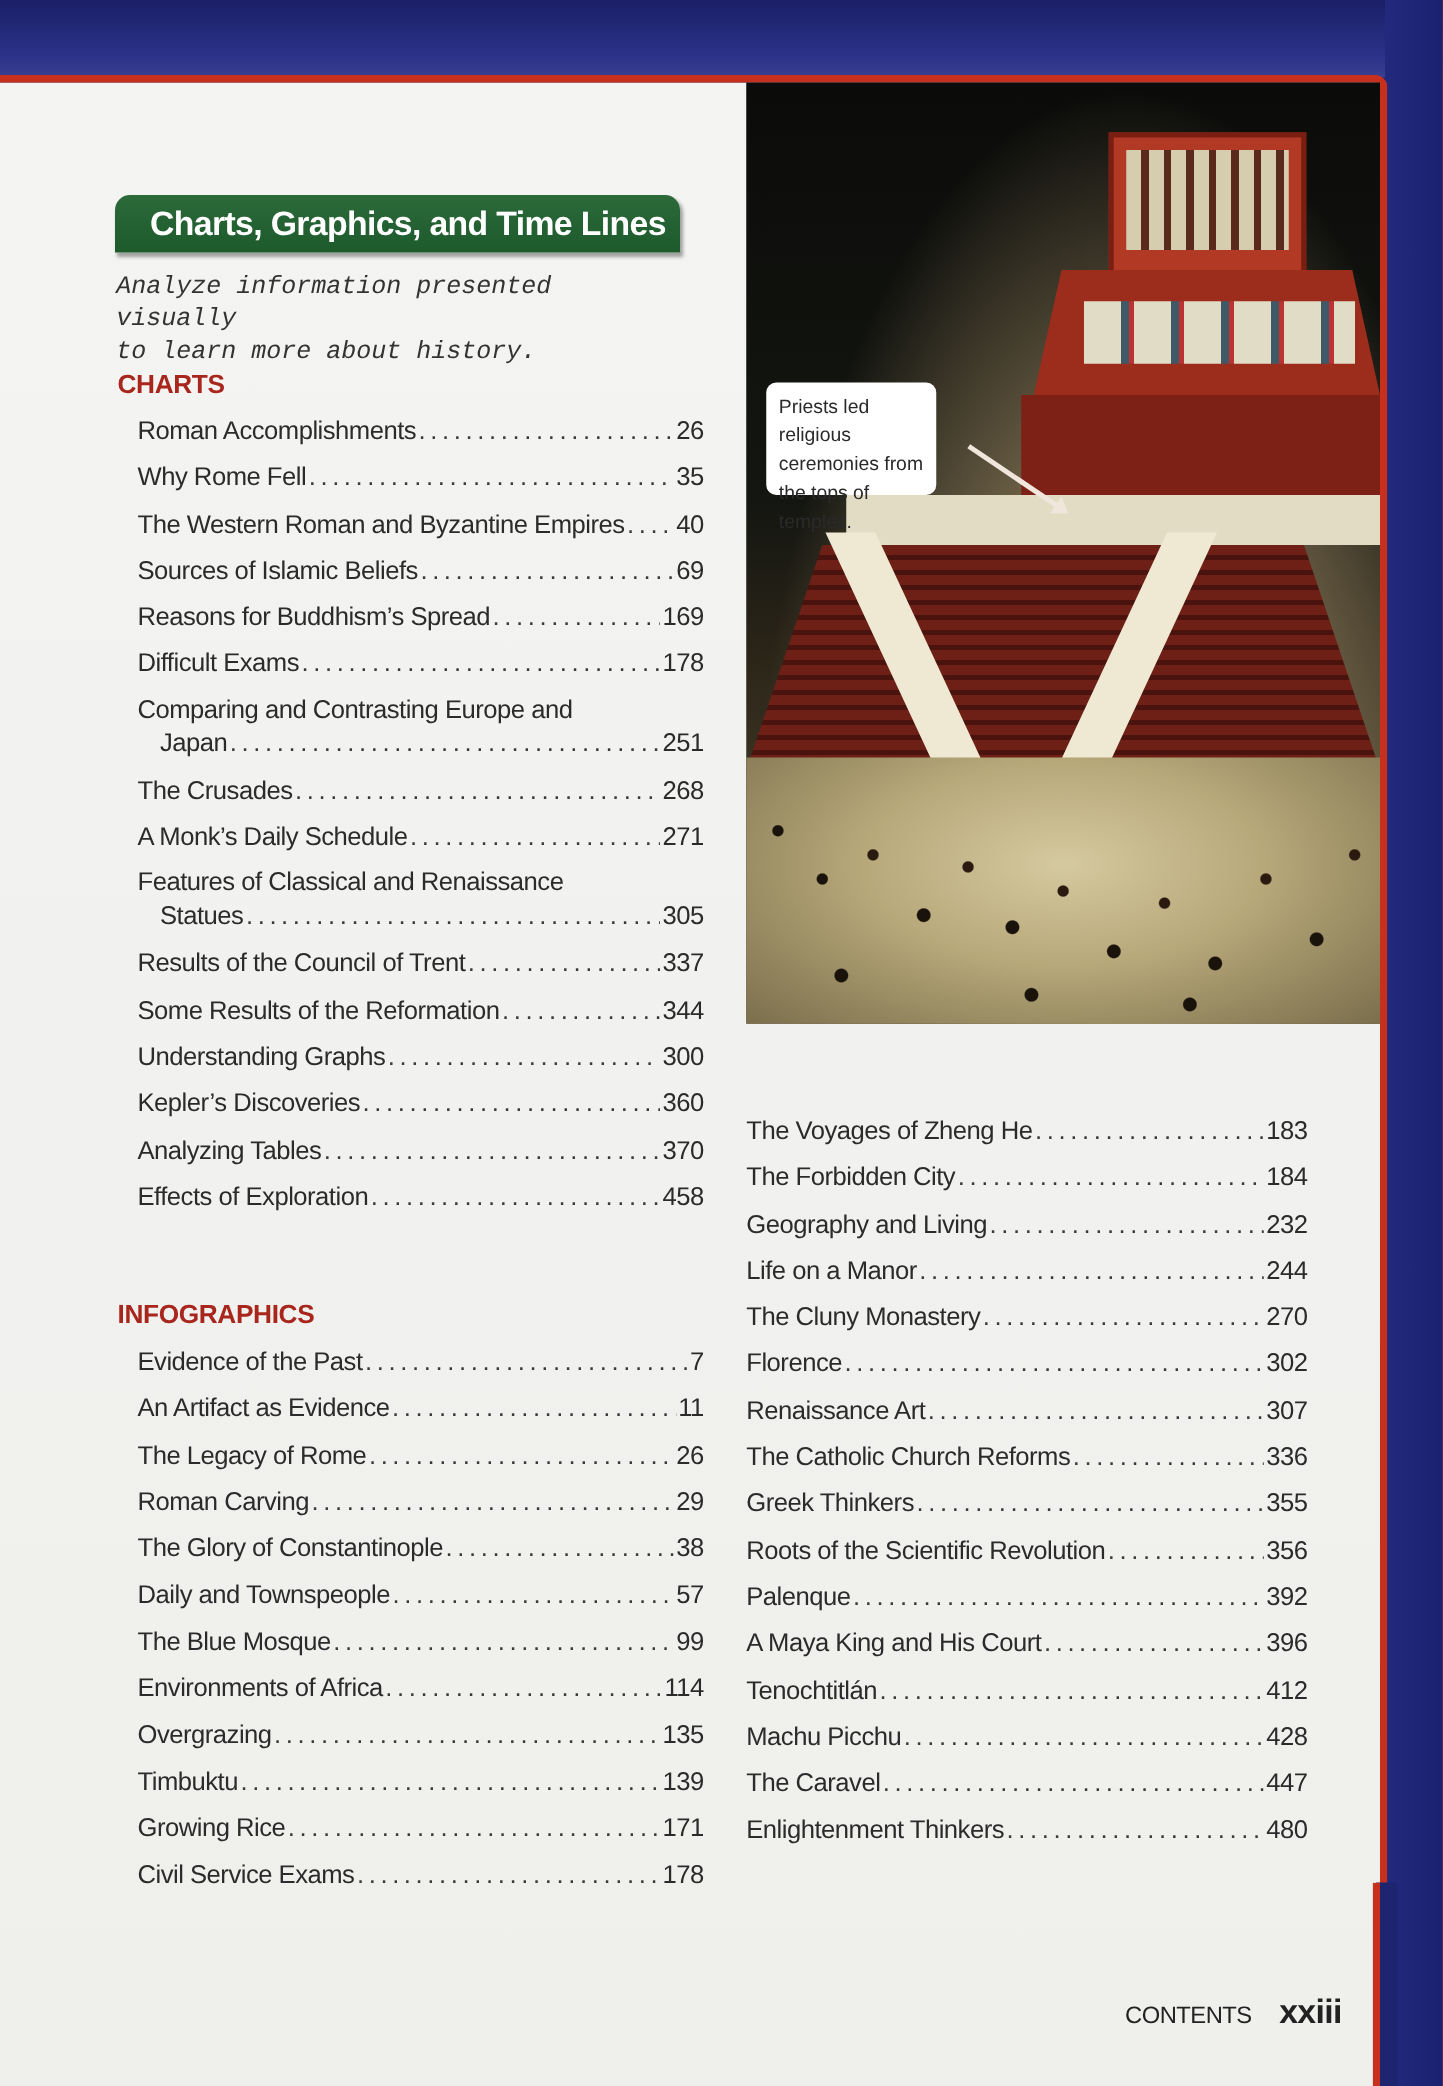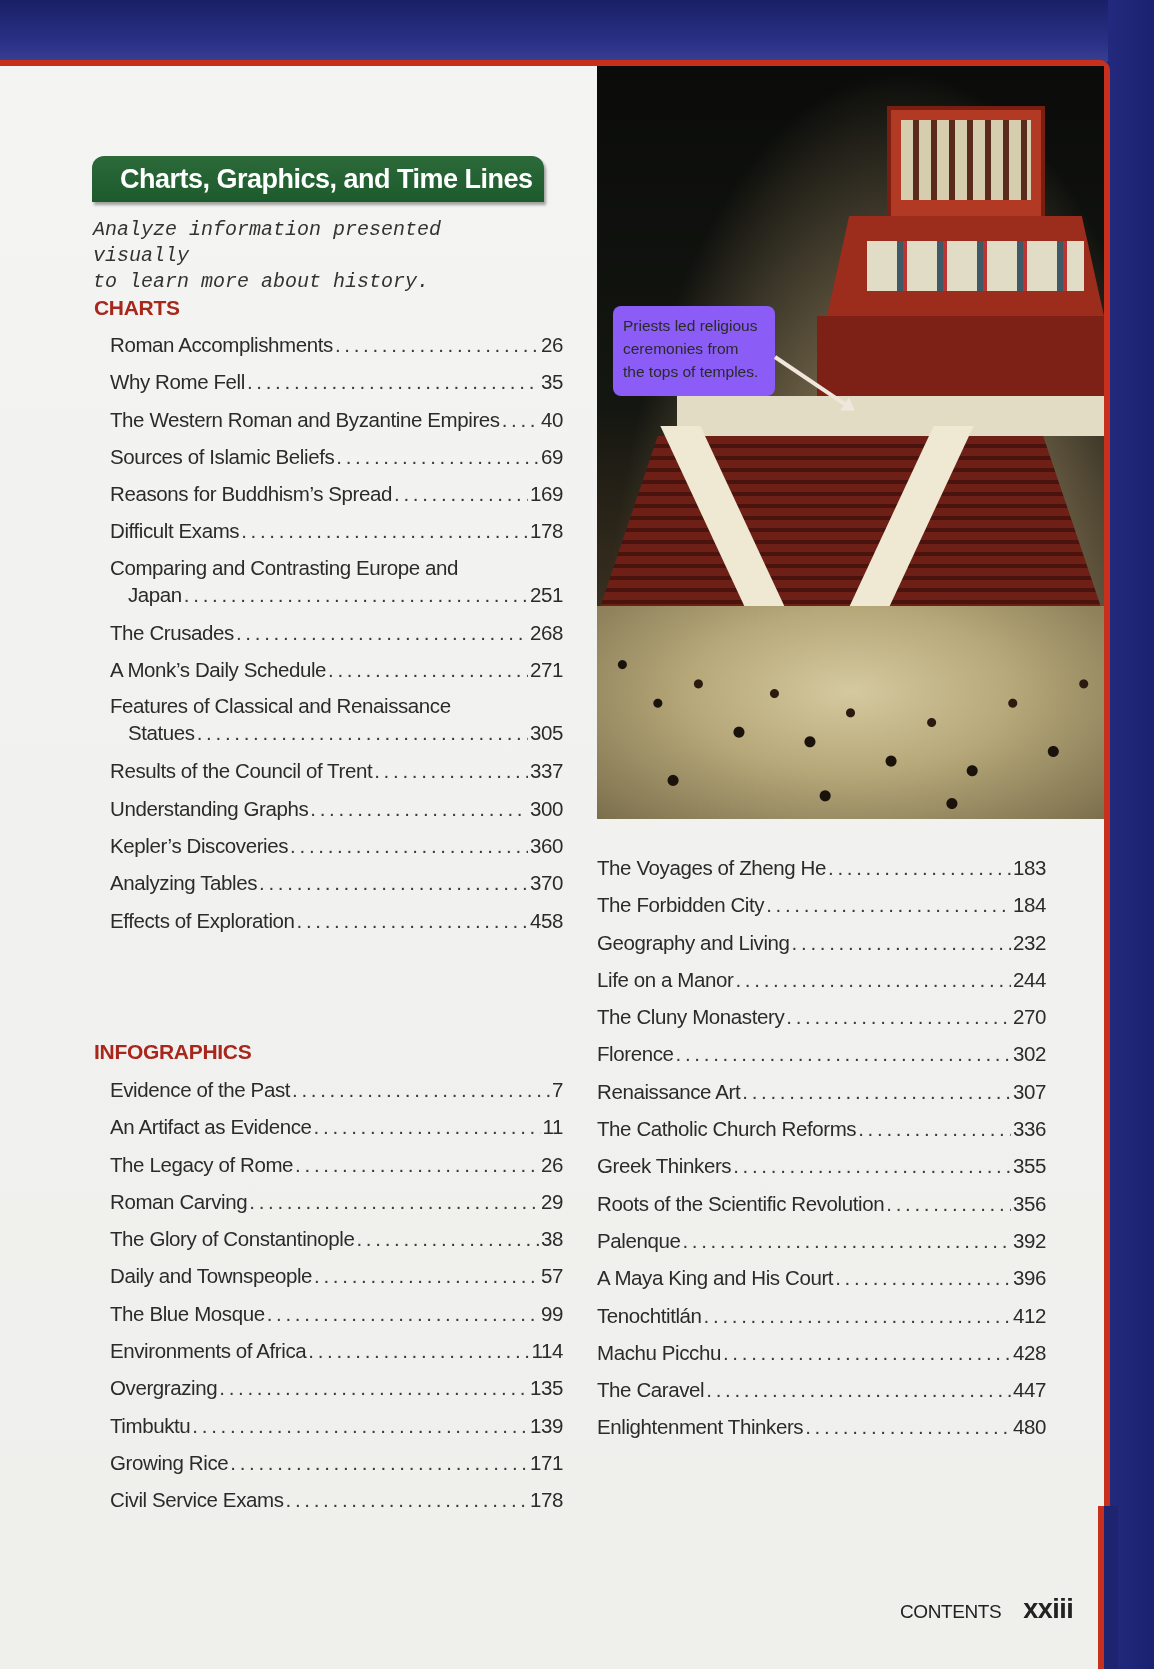--- a/index.html
+++ b/index.html
@@ -89,22 +89,22 @@
         radial-gradient(circle at 66% 50%, #2a1a10 0 4px, transparent 5px),
         radial-gradient(circle at 74% 75%, #1a130c 0 5px, transparent 6px),
         radial-gradient(circle at 82% 40%, #2a1a10 0 4px, transparent 5px),
         radial-gradient(circle at 90% 65%, #1a130c 0 5px, transparent 6px),
         radial-gradient(circle at 96% 30%, #2a1a10 0 4px, transparent 5px),
         radial-gradient(circle at 15% 80%, #1a130c 0 5px, transparent 6px),
         radial-gradient(circle at 45% 88%, #1a130c 0 5px, transparent 6px),
         radial-gradient(circle at 70% 92%, #1a130c 0 5px, transparent 6px);
     }
     .callout {
-      position: absolute; left: 613px; top: 306px; width: 162px; height: 90px;
-      background: #8b5cf6; border-radius: 8px;
+      position: absolute; left: 613px; top: 306px; width: 136px; height: 90px;
+      background: #ffffff; border-radius: 8px;
       padding: 8px 10px; box-sizing: border-box;
       color: #2a2a2a; font-size: 15.5px; line-height: 23px;
     }
     .callout-arrow {
       position: absolute; left: 775px; top: 355px; width: 90px; height: 4px;
       background: #f0e6dc; transform: rotate(34deg); transform-origin: left center;
     }
     .callout-arrow::after {
       content: ""; position: absolute; right: -6px; top: -6px;
       border-left: 12px solid #f0e6dc; border-top: 8px solid transparent; border-bottom: 8px solid transparent;
@@ -244,20 +244,25 @@
         <span class="leader"></span>
         <span class="page-num">305</span>
       </div>
   </div>
   <div class="toc-entry">
       <span class="title">Results of the Council of Trent</span>
       <span class="leader"></span>
       <span class="page-num">337</span>
     </div>
   <div class="toc-entry">
+      <span class="title">Some Results of the Reformation</span>
+      <span class="leader"></span>
+      <span class="page-num">344</span>
+    </div>
+  <div class="toc-entry">
       <span class="title">Understanding Graphs</span>
       <span class="leader"></span>
       <span class="page-num">300</span>
     </div>
   <div class="toc-entry">
       <span class="title">Kepler’s Discoveries</span>
       <span class="leader"></span>
       <span class="page-num">360</span>
     </div>
   <div class="toc-entry">
@@ -329,21 +334,21 @@
       <span class="leader"></span>
       <span class="page-num">171</span>
     </div>
   <div class="toc-entry">
       <span class="title">Civil Service Exams</span>
       <span class="leader"></span>
       <span class="page-num">178</span>
     </div>
 </div>
 
-<div class="toc-list right" style="top:849px;">
+<div class="toc-list right" style="top:886px;">
   <div class="toc-entry">
       <span class="title">The Voyages of Zheng He</span>
       <span class="leader"></span>
       <span class="page-num">183</span>
     </div>
   <div class="toc-entry">
       <span class="title">The Forbidden City</span>
       <span class="leader"></span>
       <span class="page-num">184</span>
     </div>

